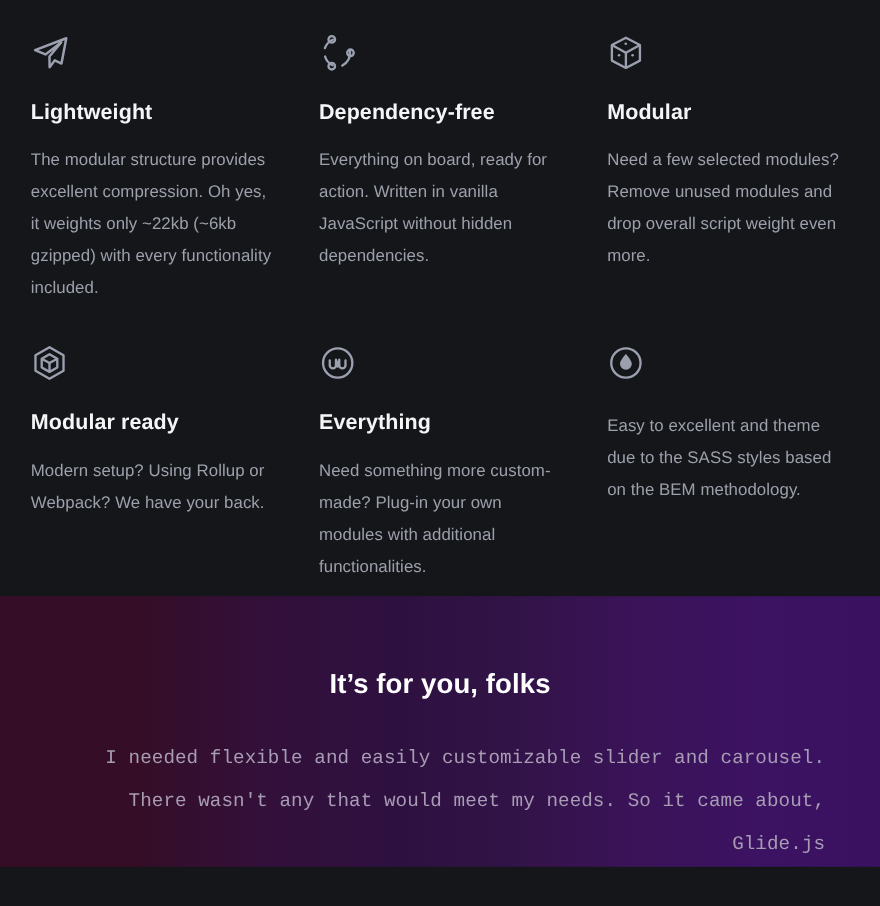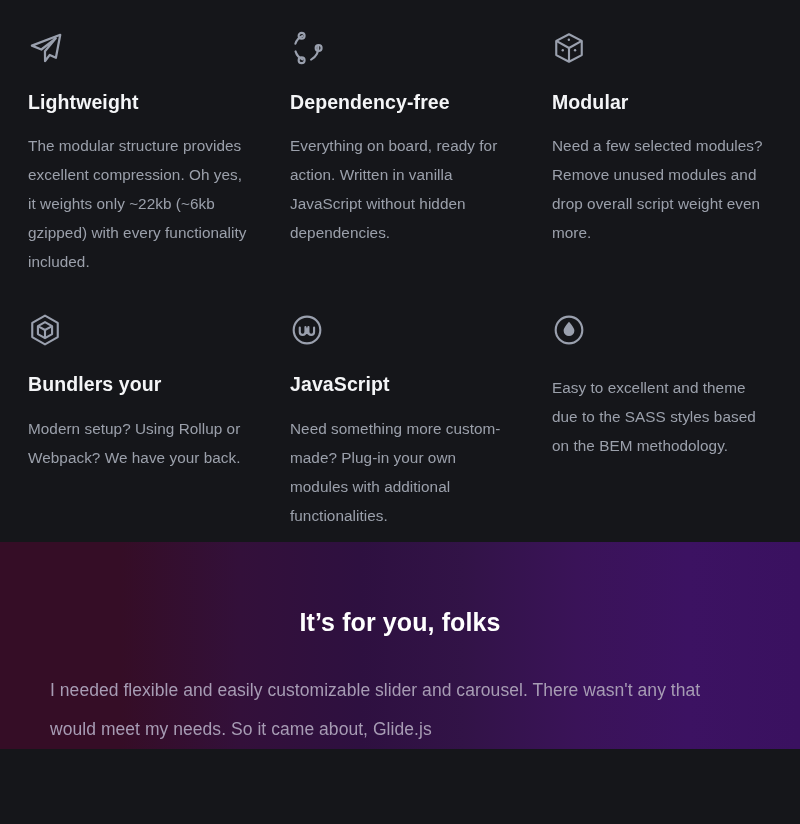--- a/index.html
+++ b/index.html
@@ -105,25 +105,26 @@
     font-size: 25px;
     font-weight: 700;
     color: #ffffff;
     letter-spacing: 0.1px;
     text-align: center;
   }
 
   .quote-body {
     margin-top: 34px;
     width: 700px;
-    text-align: left;
+    text-align: right;
     font-size: 17.5px;
     line-height: 39px;
     color: #a79cb4;
     letter-spacing: 0.05px;
+    font-family: Liberation Mono, monospace;
   }
 </style>
 </head>
 <body>
 
 <div class="page">
 
   <section class="features">
     <div class="feature-grid">
 
@@ -171,32 +172,32 @@
       <div class="feature-card col1 row2">
         <div class="feature-icon">
           <svg width="34" height="34" viewBox="0 0 24 24" fill="none" stroke="currentColor" stroke-width="1.5" stroke-linejoin="round">
             <path d="M12 1.9 21 7v10l-9 5.1L3 17V7z"></path>
             <path d="M12 6.4 17 9.3v5.6L12 17.7 7 14.9V9.3z"></path>
             <path d="M12 12 7 9.3"></path>
             <path d="M12 12l5-2.7"></path>
             <path d="M12 12v5.7"></path>
           </svg>
         </div>
-        <h3 class="feature-title">Bundlers your</h3>
+        <h3 class="feature-title">Modular ready</h3>
         <p class="feature-body">Modern setup? Using Rollup or Webpack? We have your back.</p>
       </div>
 
       <div class="feature-card col2 row2">
         <div class="feature-icon">
           <svg width="34" height="34" viewBox="0 0 24 24" fill="none" stroke="currentColor" stroke-width="1.5" stroke-linecap="round" stroke-linejoin="round">
             <circle cx="12" cy="12" r="9.4"></circle>
             <path d="M6.9 10.3v3.1a2 2 0 0 0 4 0V9.9l1.1 4.4 1-4.4v3.5a2 2 0 0 0 4 0v-3.1"></path>
           </svg>
         </div>
-        <h3 class="feature-title">JavaScript</h3>
+        <h3 class="feature-title">Everything</h3>
         <p class="feature-body">Need something more custom-made? Plug-in your own modules with additional functionalities.</p>
       </div>
 
       <div class="feature-card col3 row2">
         <div class="feature-icon">
           <svg width="34" height="34" viewBox="0 0 24 24" fill="none" stroke="currentColor" stroke-width="1.5" stroke-linejoin="round">
             <circle cx="12" cy="12" r="9.4"></circle>
             <path d="M12 6.2s3.8 4 3.8 6.3a3.8 3.8 0 1 1-7.6 0C8.2 10.2 12 6.2 12 6.2z" fill="currentColor" stroke="none"></path>
           </svg>
         </div>

